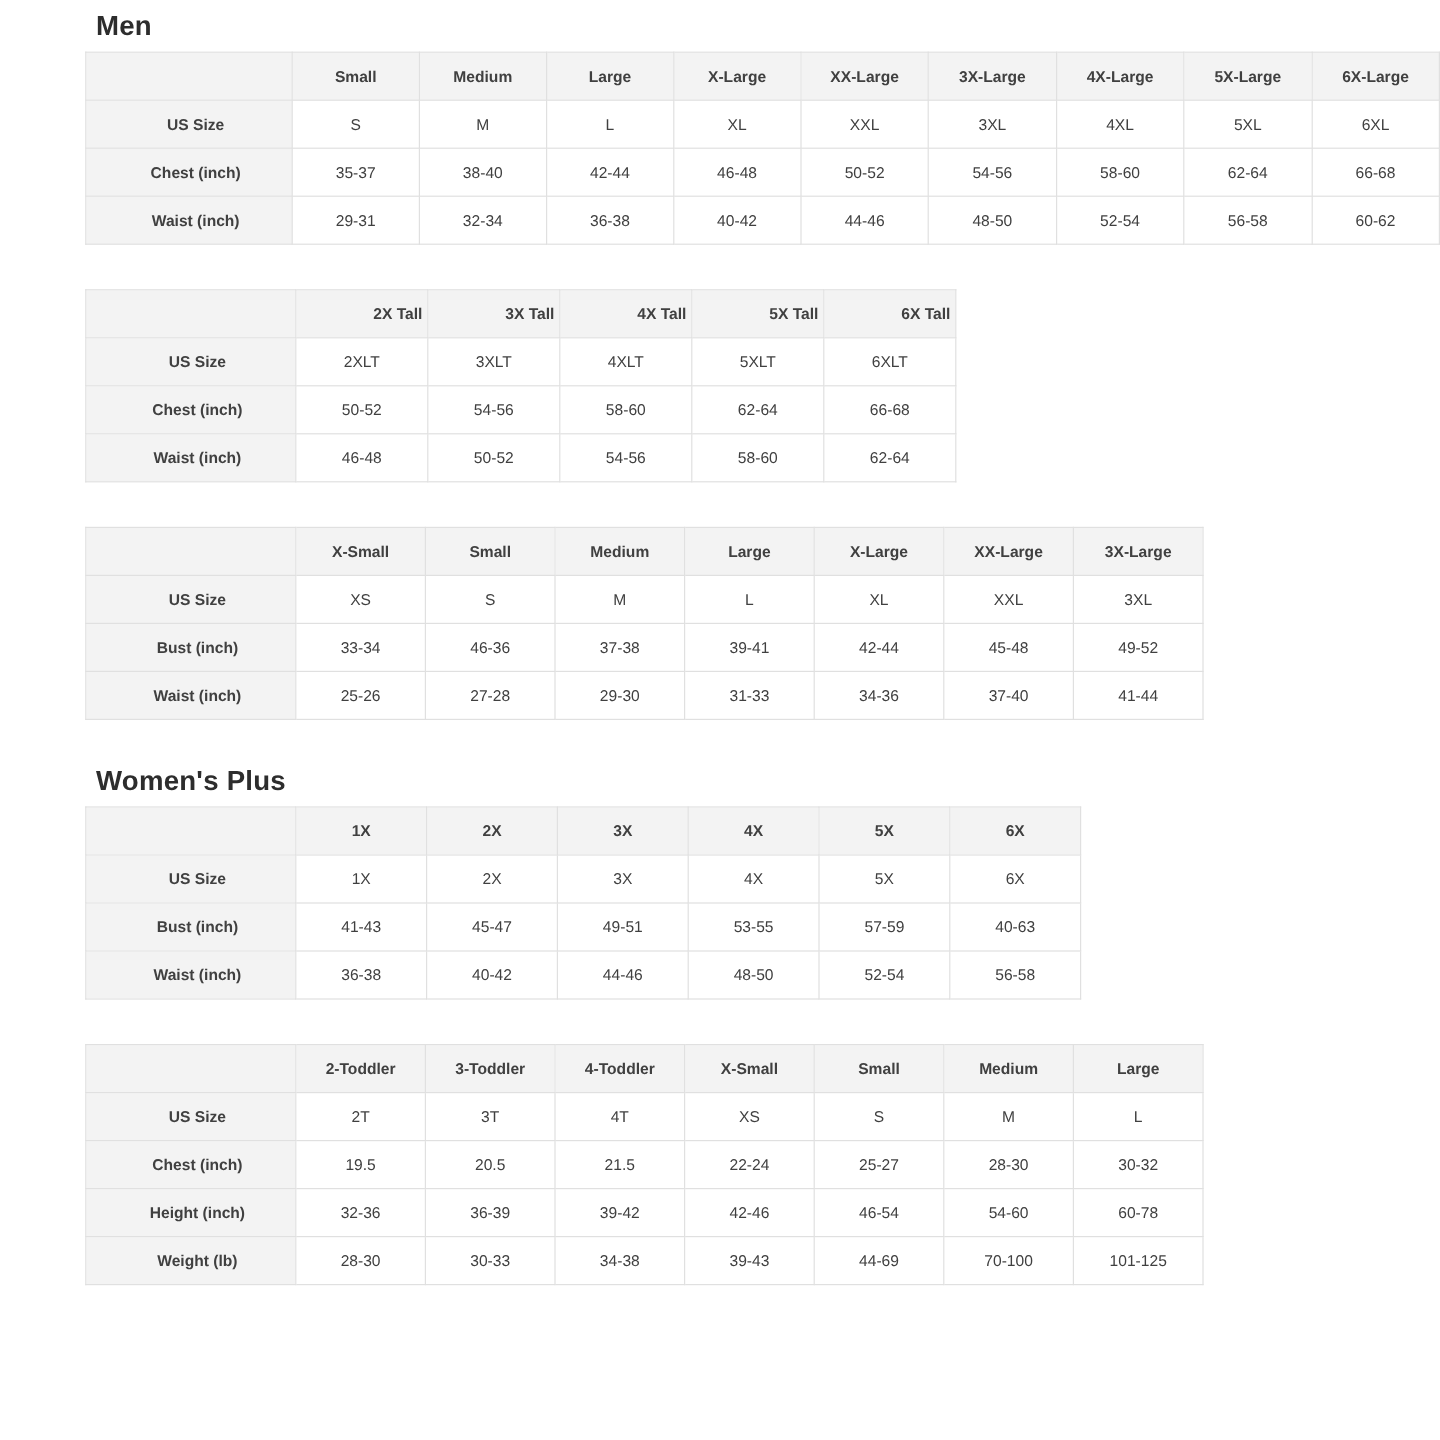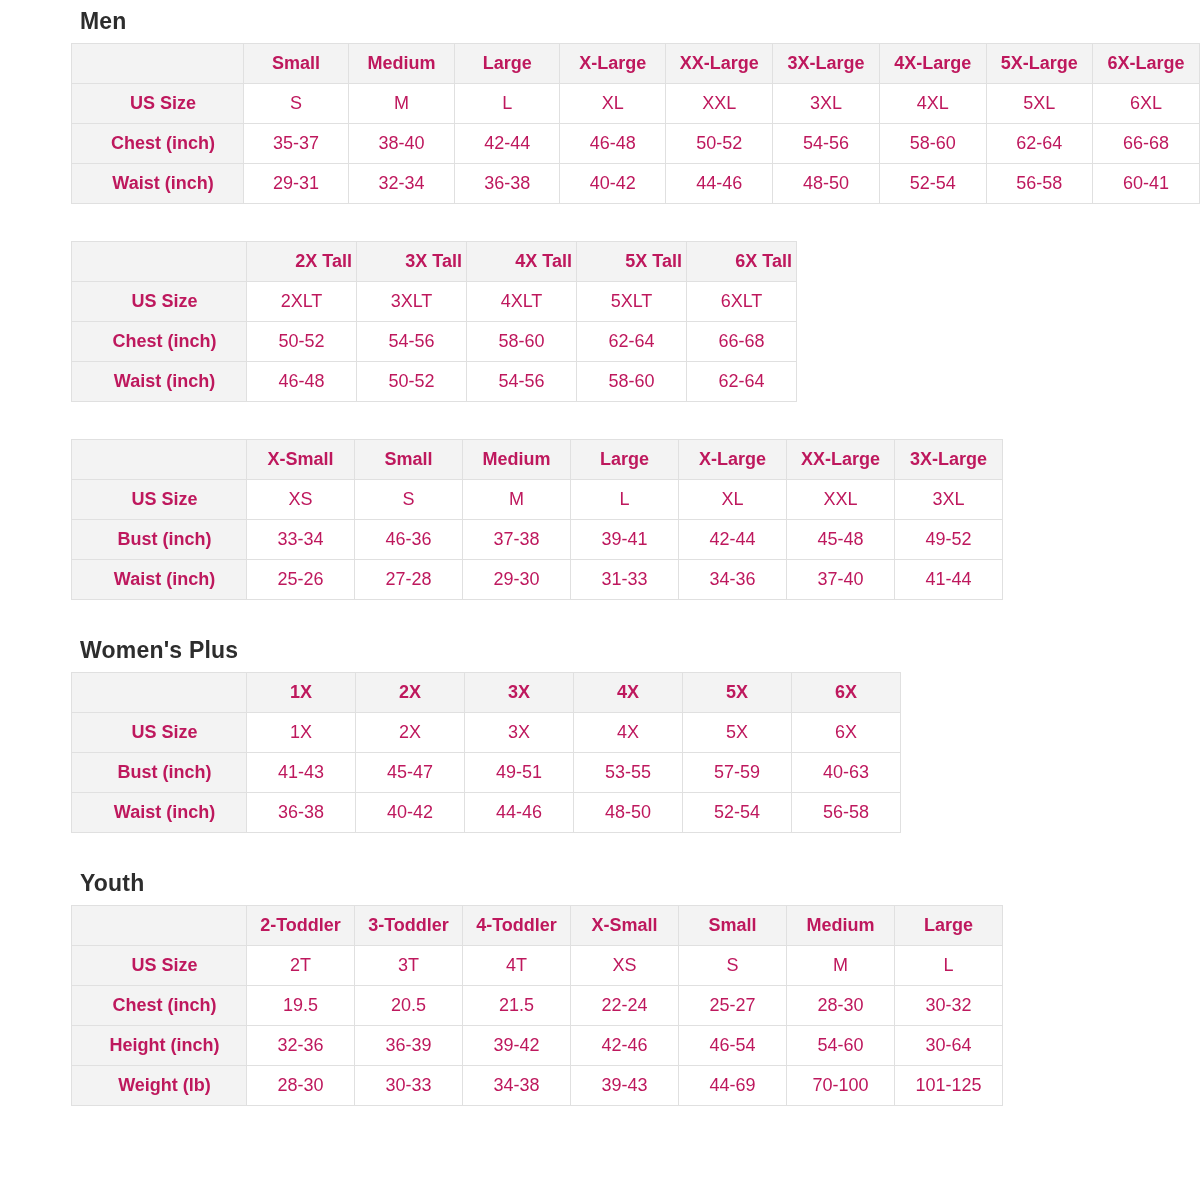--- a/index.html
+++ b/index.html
@@ -23,21 +23,21 @@
     margin:0 0 9px 9px; line-height:26px;
   }
   .section-title {
     font-size:23px; font-weight:600; color:#2d2d2d; letter-spacing:.2px;
   }
   .section-subtitle {
     font-size:15px; font-style:italic; font-weight:600; color:#2d2d2d;
   }
   table.size-table {
     border-collapse:collapse; table-layout:fixed;
-    font-size:18px; color:#be185d;
+    font-size:13px; color:#404040;
   }
   table.size-table th, table.size-table td {
     border:1px solid #e0e0e0;
     height:39px;
     text-align:center;
     vertical-align:middle;
     padding:0 4px;
     overflow:hidden;
     white-space:nowrap;
   }
@@ -109,21 +109,21 @@
           <tr>
             <th class="rowlabel">Waist (inch)</th>
             <td>29-31</td>
             <td>32-34</td>
             <td>36-38</td>
             <td>40-42</td>
             <td>44-46</td>
             <td>48-50</td>
             <td>52-54</td>
             <td>56-58</td>
-            <td>60-41</td>
+            <td>60-62</td>
           </tr>
         </tbody>
       </table>
   </section>
 
   <section class="size-section">
     <table class="size-table t-bigtall">
         <thead>
           <tr>
             <th class="corner"></th>
@@ -254,23 +254,20 @@
             <td>44-46</td>
             <td>48-50</td>
             <td>52-54</td>
             <td>56-58</td>
           </tr>
         </tbody>
       </table>
   </section>
 
   <section class="size-section">
-    <div class="section-head">
-      <span class="section-title">Youth</span>
-    </div>
     <table class="size-table t-youth">
         <thead>
           <tr>
             <th class="corner"></th>
             <th>2-Toddler</th>
             <th>3-Toddler</th>
             <th>4-Toddler</th>
             <th>X-Small</th>
             <th>Small</th>
             <th>Medium</th>
@@ -299,21 +296,21 @@
             <td>30-32</td>
           </tr>
           <tr>
             <th class="rowlabel">Height (inch)</th>
             <td>32-36</td>
             <td>36-39</td>
             <td>39-42</td>
             <td>42-46</td>
             <td>46-54</td>
             <td>54-60</td>
-            <td>30-64</td>
+            <td>60-78</td>
           </tr>
           <tr>
             <th class="rowlabel">Weight (lb)</th>
             <td>28-30</td>
             <td>30-33</td>
             <td>34-38</td>
             <td>39-43</td>
             <td>44-69</td>
             <td>70-100</td>
             <td>101-125</td>

